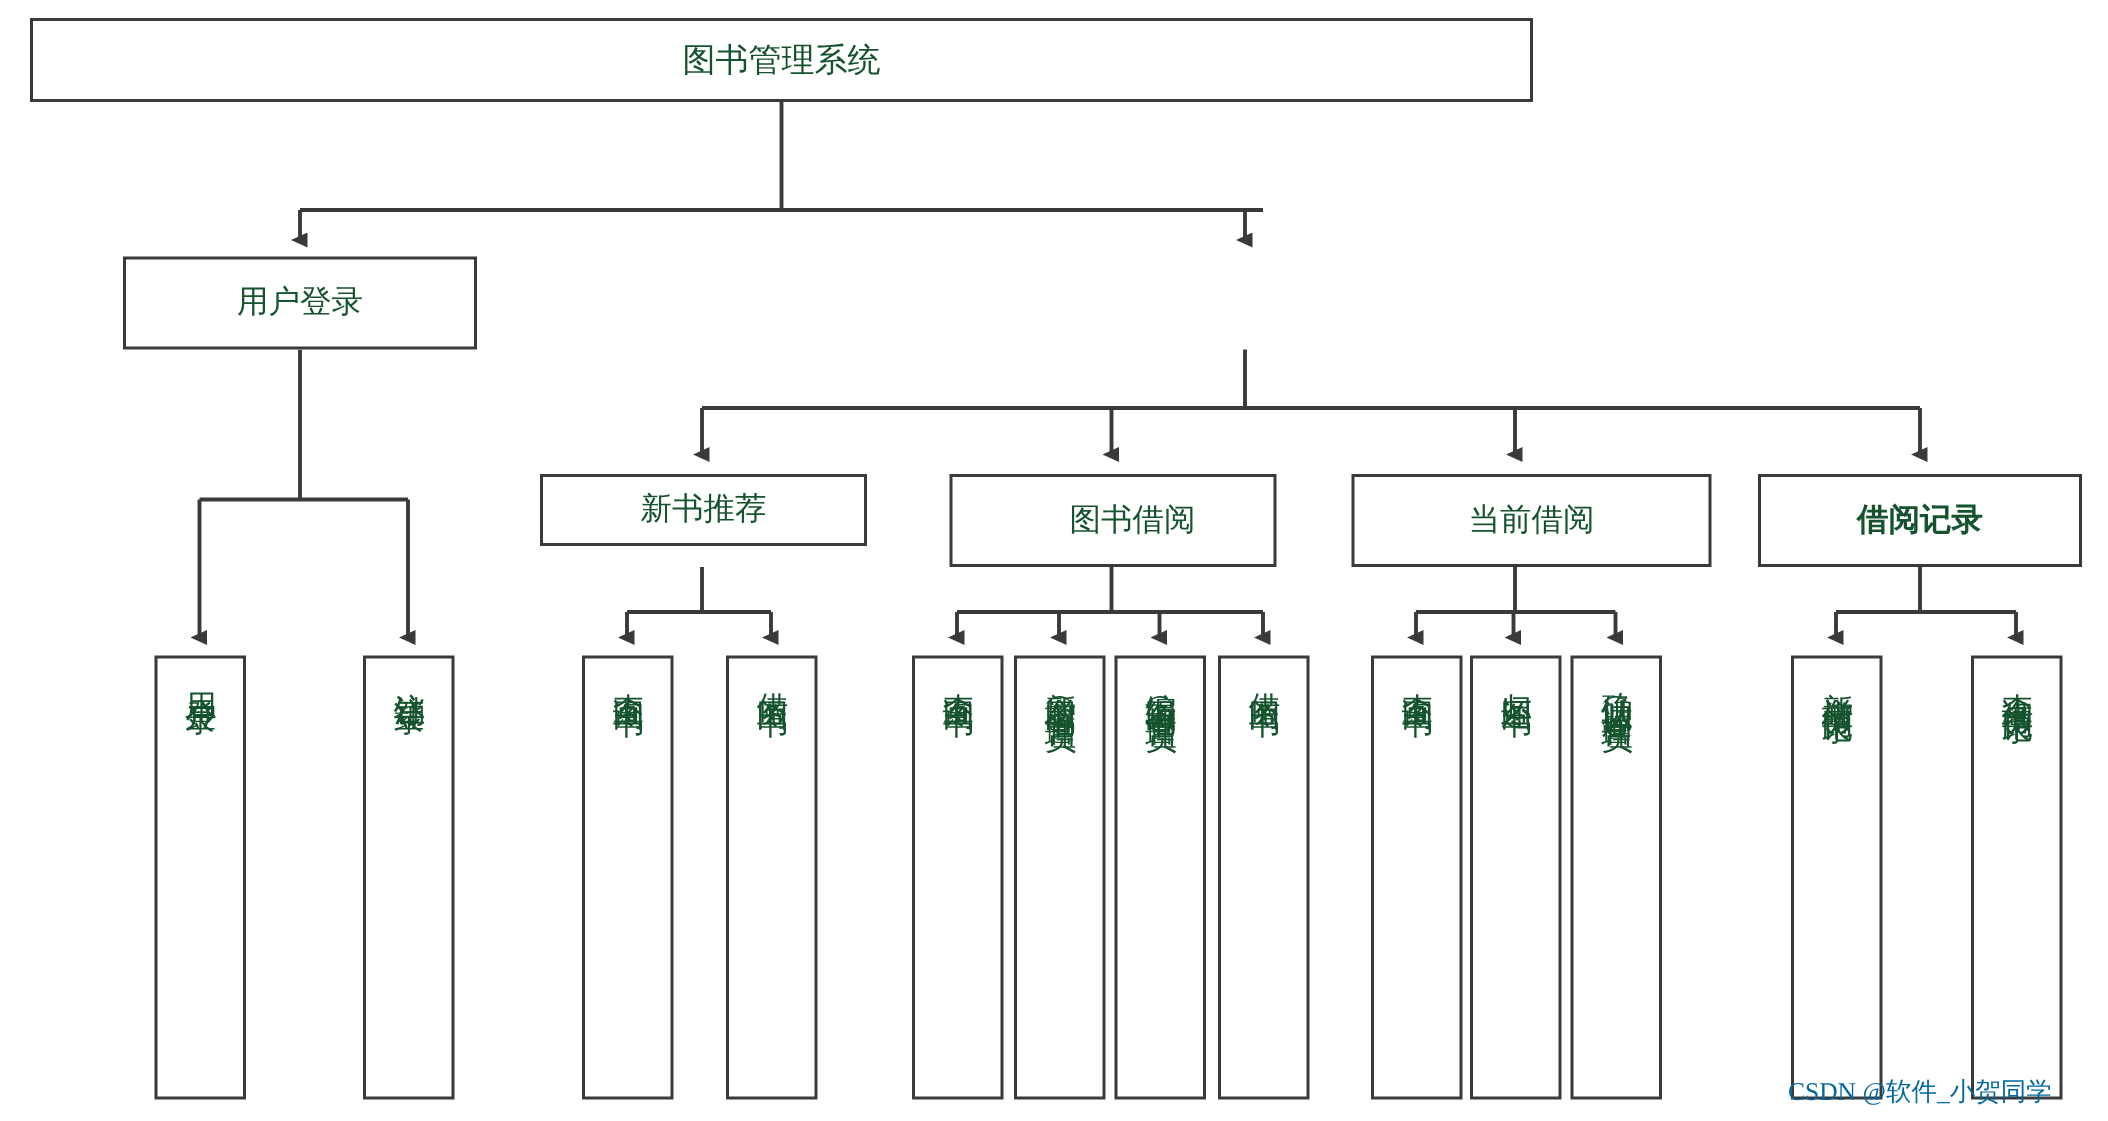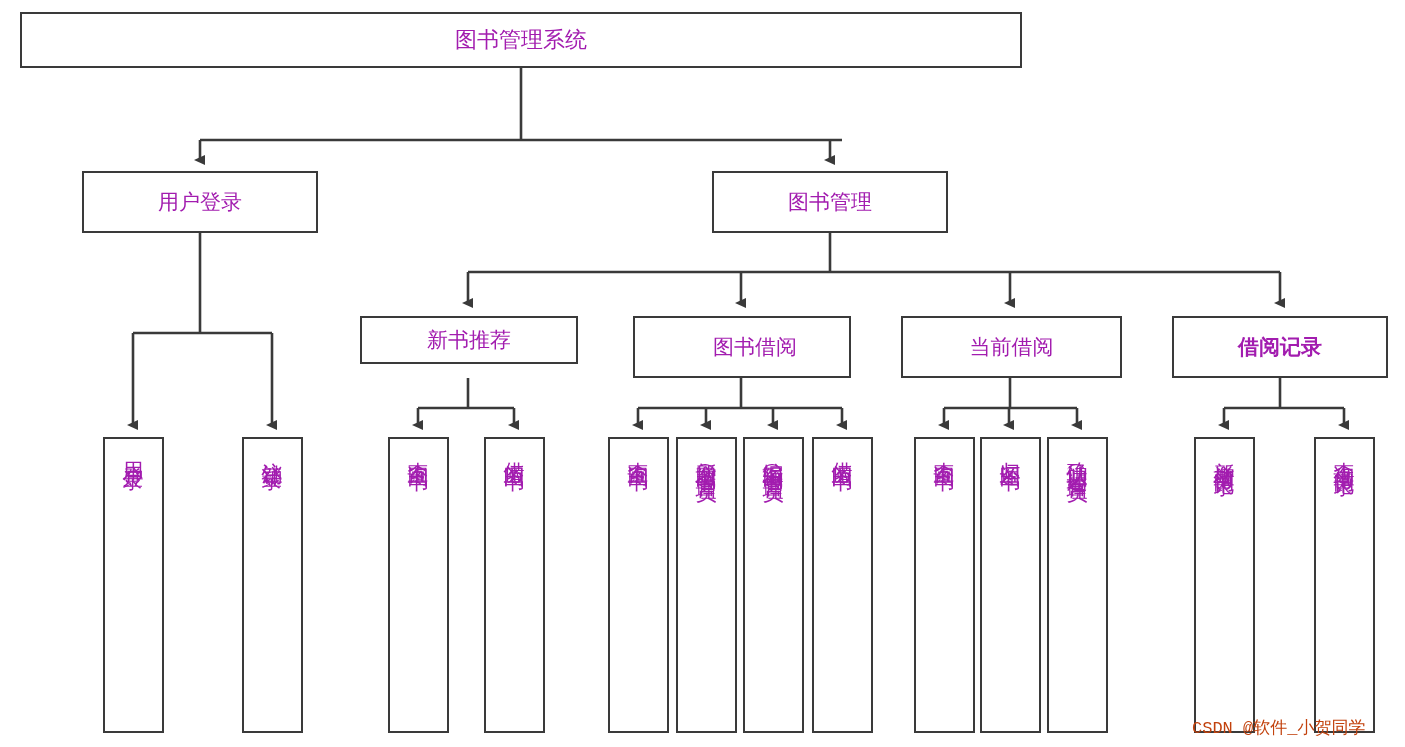--- a/index.html
+++ b/index.html
@@ -30,21 +30,21 @@
     box-sizing: border-box;
     background: #ffffff;
     border: 2px solid #3a3a3a;
     display: flex;
     align-items: center;
     justify-content: center;
     color: #4a4a4a;
     z-index: 2;
   }
   .node .label {
-    color: #a21caf;
+    color: #14532d;
     line-height: 1.18;
     text-align: right;
     white-space: nowrap;
   }
   .node.horiz .label {
     font-size: 21px;
   }
   .node.root .label {
     font-size: 22px;
   }
@@ -55,25 +55,25 @@
   .node.vert .label {
     writing-mode: vertical-rl;
     text-orientation: upright;
     font-size: 21px;
     letter-spacing: 3px;
     line-height: 1;
     max-height: 100%;
   }
   .watermark {
     position: absolute;
-    color: #c2410c;
+    color: #0369a1;
     font-size: 17px;
     white-space: nowrap;
     z-index: 5;
-    font-family: Liberation Mono, monospace;
+    font-family: Liberation Serif, serif;
   }
 </style>
 </head>
 <body>
 
 <div id="canvas">
 
   <svg id="edges" viewBox="0 0 1405 747">
     <defs>
       <marker id="arrow" markerWidth="12" markerHeight="12" refX="5" refY="6" orient="auto" markerUnits="userSpaceOnUse">
@@ -124,31 +124,28 @@
     </g>
   </svg>
 
   <div class="node root horiz" style="left:20px; top:12px; width:1002px; height:56px;">
     <span class="label">图书管理系统</span>
   </div>
 
   <div class="node horiz" style="left:82px; top:171px; width:236px; height:62px;">
     <span class="label">用户登录</span>
   </div>
-  <div class="node horiz" style="left:712px; top:171px; width:236px; height:62px;">
-    <span class="label">图书管理</span>
-  </div>
 
   <div class="node horiz" style="left:360px; top:316px; width:218px; height:48px;">
     <span class="label">新书推荐</span>
   </div>
   <div class="node horiz" style="left:633px; top:316px; width:218px; height:62px;padding-left:26px;">
     <span class="label">图书借阅</span>
   </div>
-  <div class="node horiz" style="left:901px; top:316px; width:221px; height:62px;">
+  <div class="node horiz" style="left:901px; top:316px; width:240px; height:62px;">
     <span class="label">当前借阅</span>
   </div>
   <div class="node horiz" style="left:1172px; top:316px; width:216px; height:62px;font-weight:bold;">
     <span class="label">借阅记录</span>
   </div>
 
   <div class="node vert" style="left:103px; top:437px; width:61px; height:296px;">
     <span class="label">用户登录</span>
   </div>
   <div class="node vert" style="left:242px; top:437px; width:61px; height:296px;">

